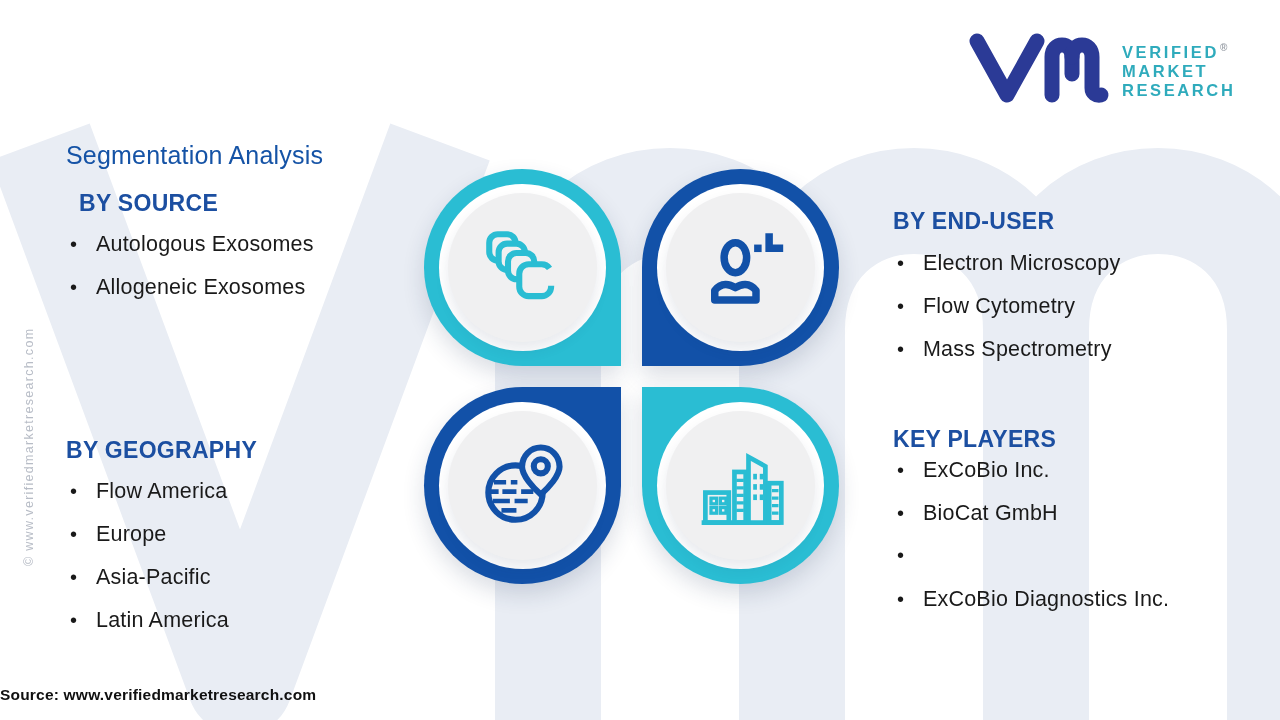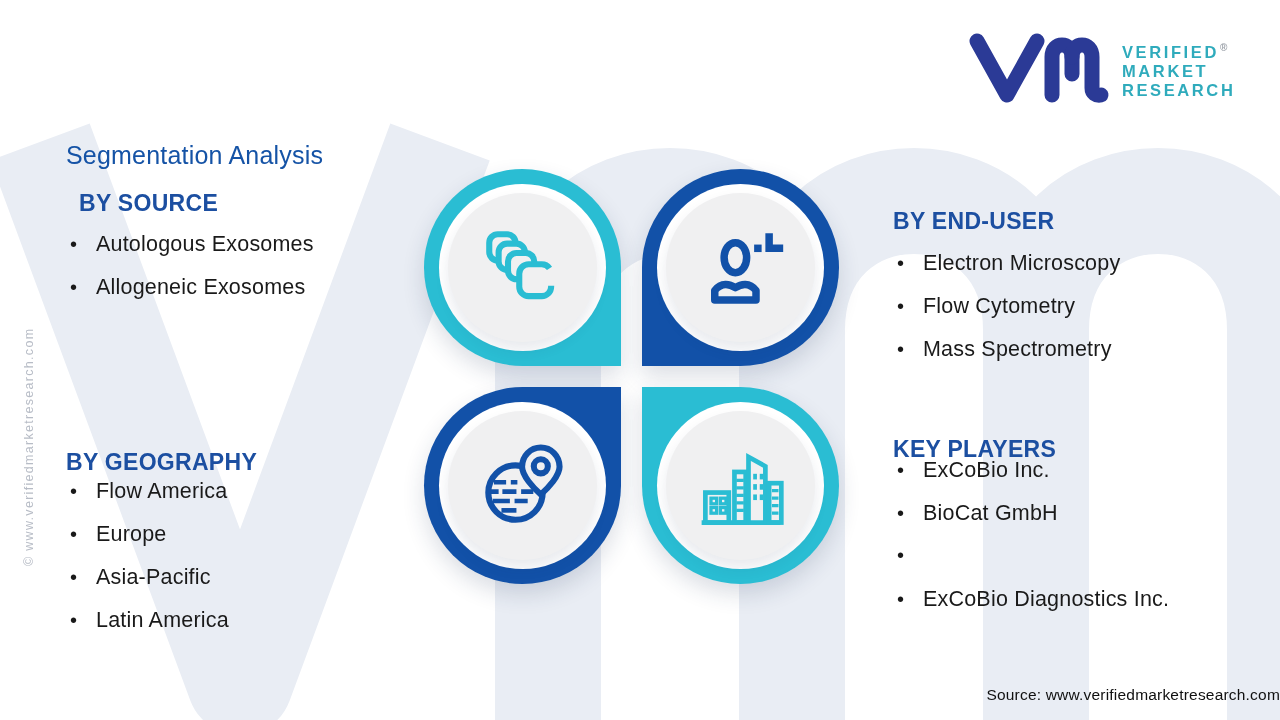--- a/index.html
+++ b/index.html
@@ -45,22 +45,22 @@
   .pod.br{left:642px;top:387px;border-radius:0 50% 50% 50%;}
   .pod .white{position:absolute;inset:15px;background:#ffffff;border-radius:50%;}
   .pod .inner{
     position:absolute;inset:24px;background:#f0f0f1;border-radius:50%;
     box-shadow:0 8px 14px rgba(30,50,90,.10);
     display:flex;align-items:center;justify-content:center;
   }
   .pod svg.ic{width:90px;height:90px;}
   
   .source{
-    position:absolute;left:0;right:0;top:686px;text-align:right;z-index:2;
-    font-size:15.5px;font-weight:400;color:#101010;letter-spacing:.2px;
+    position:absolute;left:0;right:0;top:686px;text-align:left;z-index:2;
+    font-size:15.5px;font-weight:700;color:#101010;letter-spacing:.2px;
   }
 </style>
 </head>
 <body>
 
 <div class="stage">
 
   <svg class="wm" viewBox="0 0 1280 720" aria-hidden="true">
     <g fill="none" stroke="#e9edf4" stroke-width="106">
       <path d="M40,142 L240,682 L440,142" stroke-linejoin="round"></path>
@@ -110,41 +110,41 @@
     <div class="row">
         <span class="b">•</span>
         <span class="t">Flow Cytometry</span>
       </div>
     <div class="row">
         <span class="b">•</span>
         <span class="t">Mass Spectrometry</span>
       </div>
   </div>
 
-  <div class="sec-h" style="left:66px;top:449px;">BY GEOGRAPHY</div>
+  <div class="sec-h" style="left:66px;top:437px;">BY GEOGRAPHY</div>
   <div class="list" style="left:70px;top:479px;">
     <div class="row">
         <span class="b">•</span>
         <span class="t">Flow America</span>
       </div>
     <div class="row">
         <span class="b">•</span>
         <span class="t">Europe</span>
       </div>
     <div class="row">
         <span class="b">•</span>
         <span class="t">Asia-Pacific</span>
       </div>
     <div class="row">
         <span class="b">•</span>
         <span class="t">Latin America</span>
       </div>
   </div>
 
-  <div class="sec-h" style="left:893px;top:436px;">KEY PLAYERS</div>
+  <div class="sec-h" style="left:893px;top:426px;">KEY PLAYERS</div>
   <div class="list" style="left:897px;top:458px;">
     <div class="row">
         <span class="b">•</span>
         <span class="t">ExCoBio Inc.</span>
       </div>
     <div class="row">
         <span class="b">•</span>
         <span class="t">BioCat GmbH</span>
       </div>
     <div class="row">

